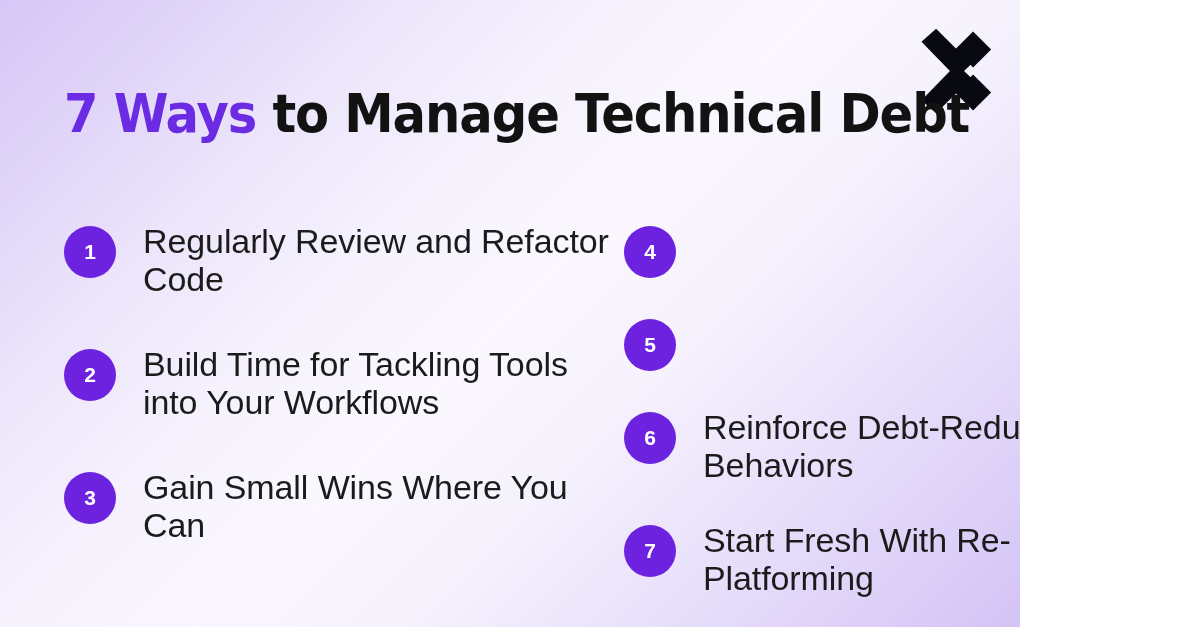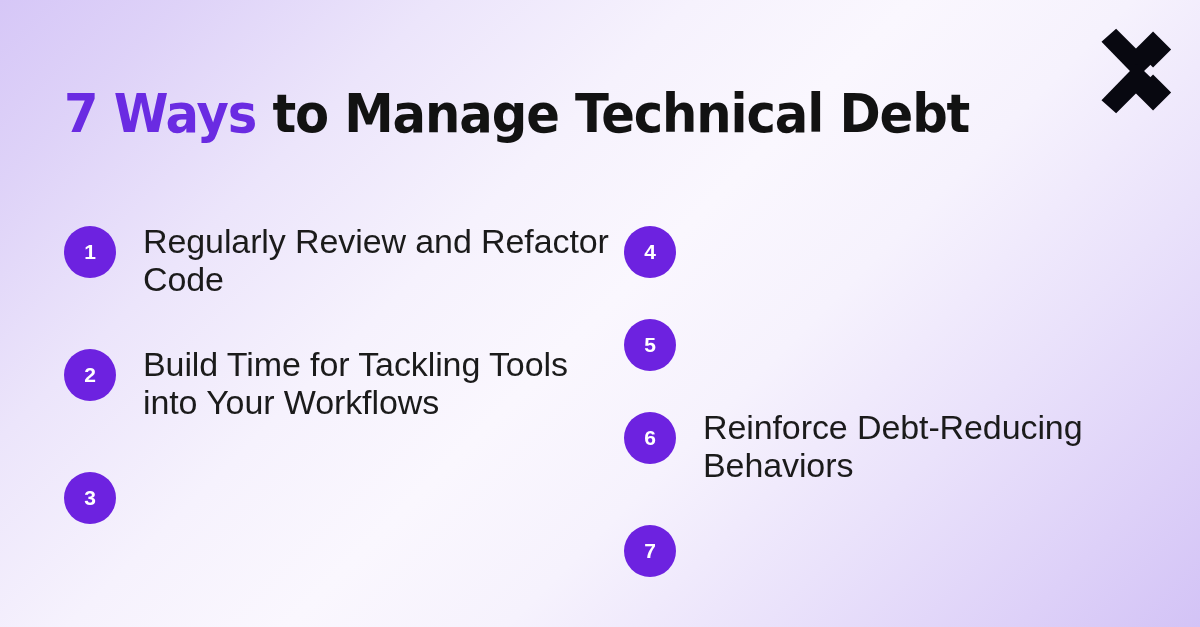--- a/index.html
+++ b/index.html
@@ -9,21 +9,21 @@
   }
   body {
     width: 1200px;
     height: 627px;
     overflow: hidden;
     font-family: "Liberation Sans", "DejaVu Sans", sans-serif;
   }
 
   .poster {
     position: relative;
-    width: 1200px;
+    width: 1020px;
     height: 627px;
     box-sizing: border-box;
     background:
       linear-gradient(135deg,
         #d6c7f7 0%,
         #ded2f8 10%,
         #ece5fb 24%,
         #f6f2fd 38%,
         #faf7fe 50%,
         #f6f2fd 62%,
@@ -154,20 +154,21 @@
         <div class="item-text">Regularly Review and Refactor Code</div>
       </div>
 
       <div class="item">
         <div class="badge">2</div>
         <div class="item-text">Build Time for Tackling Tools into Your Workflows</div>
       </div>
 
       <div class="item">
         <div class="badge">3</div>
+        <div class="item-text">Gain Small Wins Where You Can</div>
       </div>
 
     </div>
 
     <div class="column column-right">
 
       <div class="item">
         <div class="badge">4</div>
       </div>
 
@@ -175,19 +176,20 @@
         <div class="badge">5</div>
       </div>
 
       <div class="item">
         <div class="badge">6</div>
         <div class="item-text">Reinforce Debt-Reducing Behaviors</div>
       </div>
 
       <div class="item">
         <div class="badge">7</div>
+        <div class="item-text">Start Fresh With Re-Platforming</div>
       </div>
 
     </div>
 
   </div>
 
 </div>
 
 </body></html>

